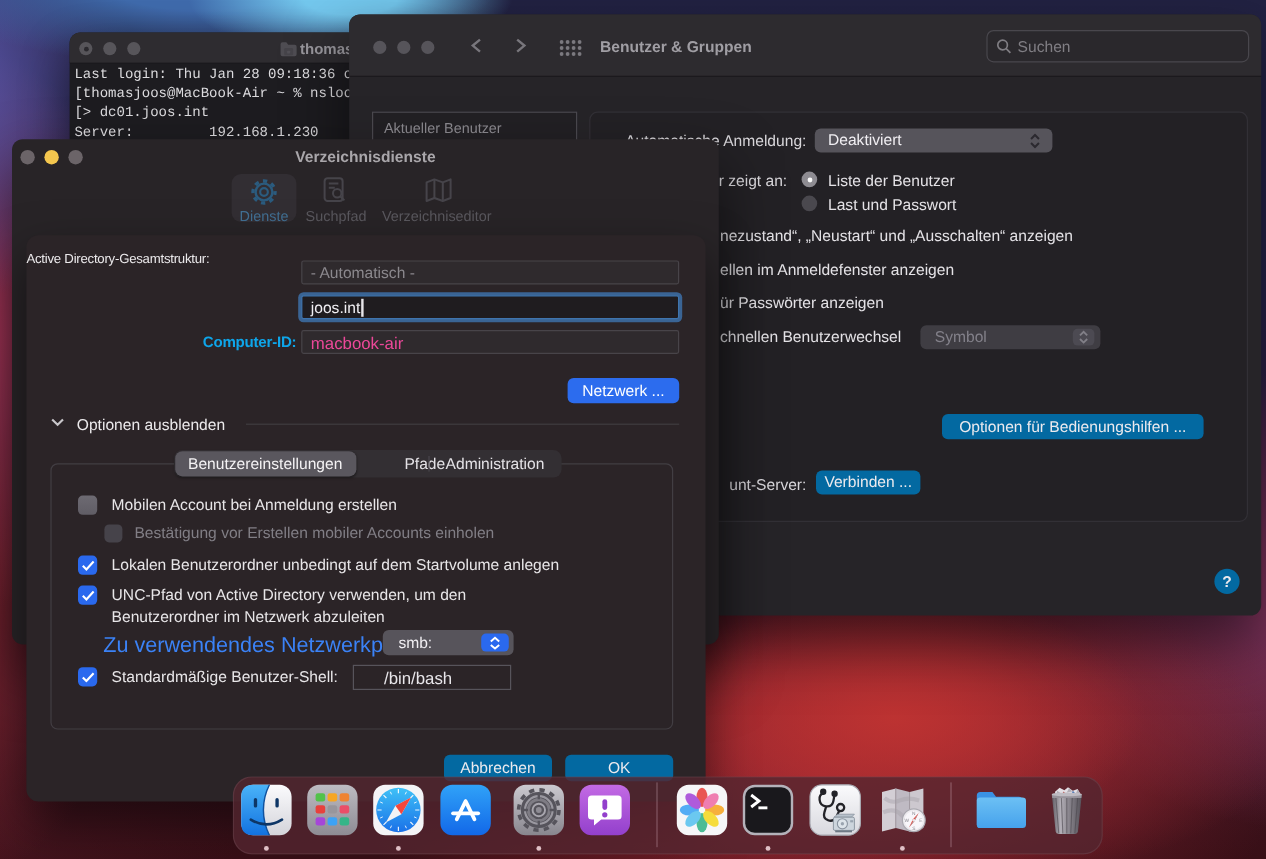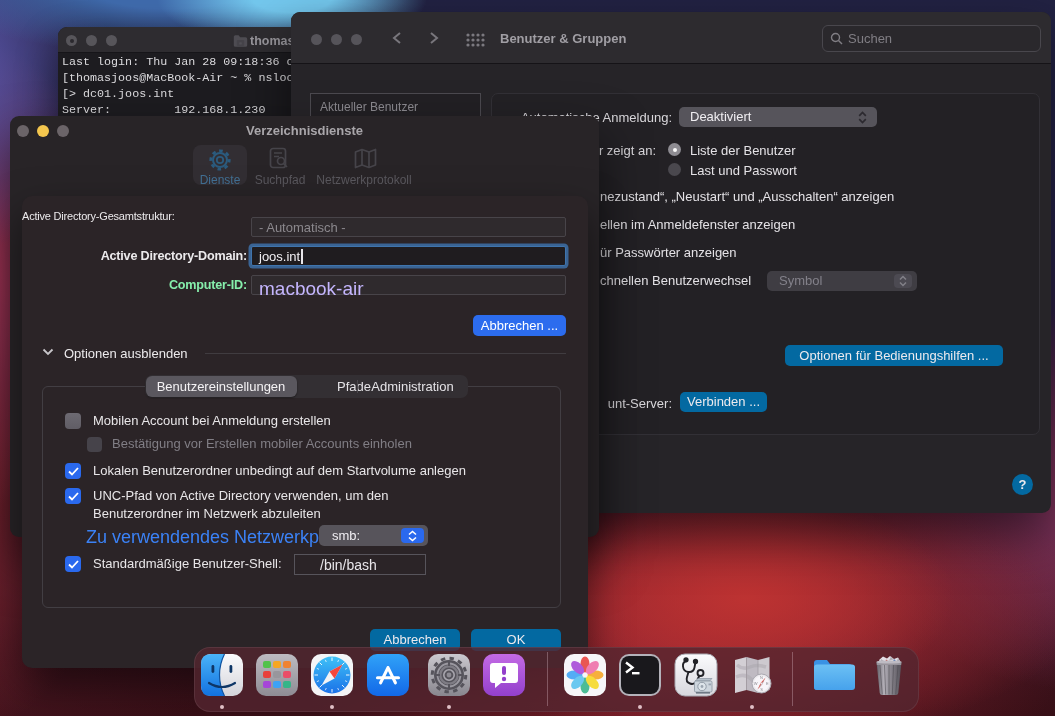--- a/index.html
+++ b/index.html
@@ -175,39 +175,38 @@
         <path d="M14.5 16.5 L18 20"></path>
       </g>
     </svg>
     <div class="txt" style="left:230px;top:57px;width:80px;text-align:center;font-size:12px;color:#5a585e;">Suchpfad</div>
     <svg class="abs" style="left:344px;top:32px" width="23" height="21" viewBox="0 0 23 21">
       <g stroke="#46444a" stroke-width="1.7" fill="none" stroke-linejoin="round">
         <path d="M1.5 4 L8 1.5 L15 4 L21.5 1.5 V17 L15 19.5 L8 17 L1.5 19.5 Z"></path>
         <path d="M8 1.5 V17 M15 4 V19.5"></path>
       </g>
     </svg>
-    <div class="txt" style="left:300px;top:57px;width:108px;text-align:center;font-size:12px;color:#5a585e;">Netzwerkprotokoll</div>
+    <div class="txt" style="left:300px;top:57px;width:108px;text-align:center;font-size:12px;color:#5a585e;">Verzeichniseditor</div>
   </div>
 
   <div id="sheet" class="abs">
 
     <div class="txt" style="left:0;top:14px;width:225px;font-size:11px;font-weight:normal;letter-spacing:-0.2px;color:#eceaec;">Active Directory-Gesamtstruktur:</div>
     <div class="field" style="left:229px;top:21px;width:315px;height:20px;">
       <div class="txt" style="left:7px;top:1.5px;font-size:13px;color:#8b888d;">- Automatisch -</div>
     </div>
-    <div class="txt" style="left:0;top:52.5px;width:225px;text-align:right;font-size:12.6px;font-weight:bold;letter-spacing:-0.2px;color:#eceaec;">Active Directory-Domain:</div>
     <div class="field" style="left:229px;top:50px;width:315px;height:20px;background:#1f1c1f;border-color:#3f74ad;box-shadow:0 0 0 2.5px rgba(62,116,176,.8);">
       <div class="txt" style="left:7px;top:1.5px;font-size:13px;color:#f2f0f4;">joos.int</div>
       <div class="abs" style="left:49px;top:2px;width:1.5px;height:15px;background:#e8e6ea;"></div>
     </div>
-    <div class="txt" style="left:0;top:81.5px;width:225px;text-align:right;font-size:12.6px;font-weight:bold;letter-spacing:-0.2px;color:#86efac;">Computer-ID:</div>
+    <div class="txt" style="left:0;top:81.5px;width:225px;text-align:right;font-size:12.6px;font-weight:bold;letter-spacing:-0.2px;color:#0ea5e9;">Computer-ID:</div>
     <div class="field" style="left:229px;top:79px;width:315px;height:20px;">
-      <div class="txt" style="left:7px;top:1.5px;font-size:19px;color:#c4b5fd;">macbook-air</div>
-    </div>
-    <div class="btn" style="left:451px;top:119px;width:93px;height:21px;line-height:21px;background:#2c6cee;color:#fff;">Abbrechen ...</div>
+      <div class="txt" style="left:7px;top:1.5px;font-size:14px;color:#ec4899;">macbook-air</div>
+    </div>
+    <div class="btn" style="left:451px;top:119px;width:93px;height:21px;line-height:21px;background:#2c6cee;color:#fff;">Netzwerk ...</div>
     <svg class="abs" style="left:20px;top:152px" width="12" height="8" viewBox="0 0 12 8">
       <path d="M1.5 1.5 L6 6 L10.5 1.5" stroke="#c8c6ca" stroke-width="1.8" fill="none"></path>
     </svg>
     <div class="txt" style="left:42px;top:150px;font-size:13px;color:#eceaec;">Optionen ausblenden</div>
     <div class="abs" style="left:183px;top:157px;width:361px;height:1px;background:#403c40;"></div>
 
     <div class="abs" style="left:20px;top:190px;width:519px;height:222px;border:1px solid #423e43;border-radius:6px;"></div>
 
     <div class="abs" style="left:123px;top:179px;width:323px;height:23px;border-radius:7px;background:#332f33;">
       <div class="abs" style="left:1px;top:1px;width:151px;height:21px;border-radius:6px;background:#5a575e;box-shadow:0 1px 2px rgba(0,0,0,.4);"></div>

